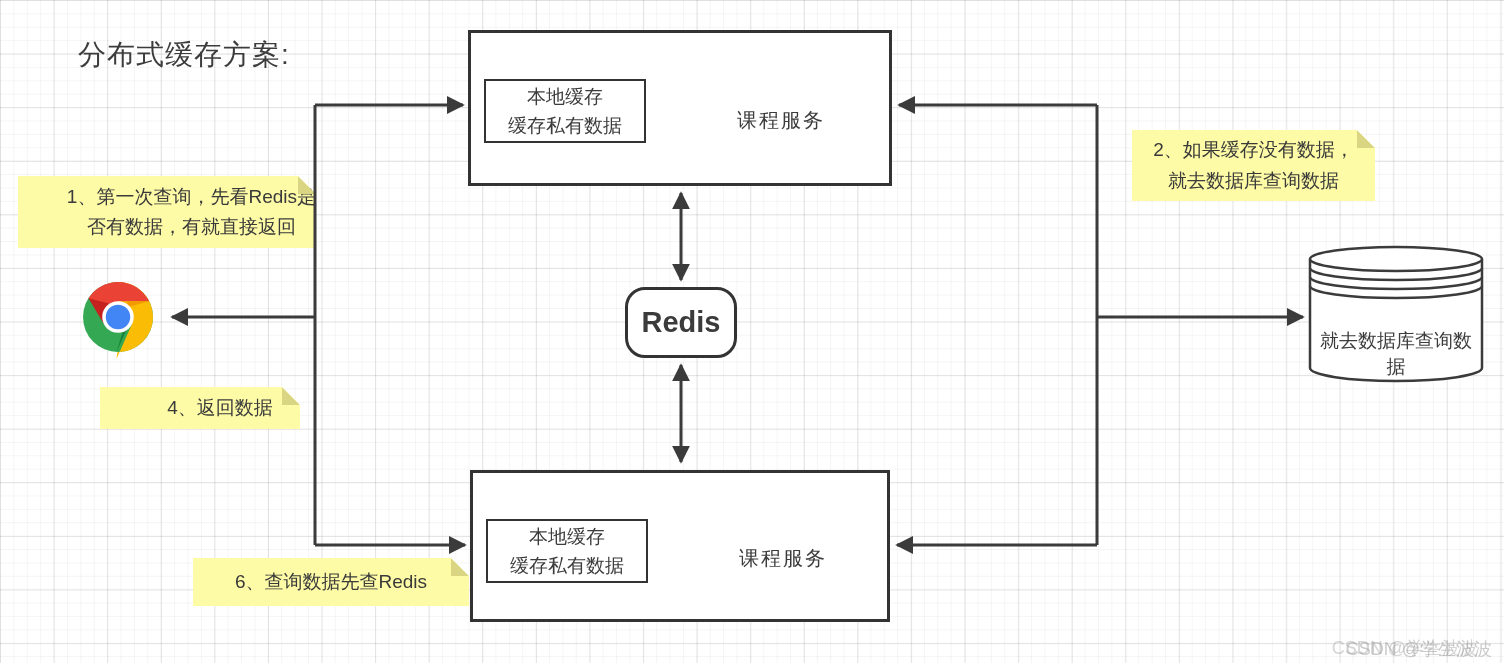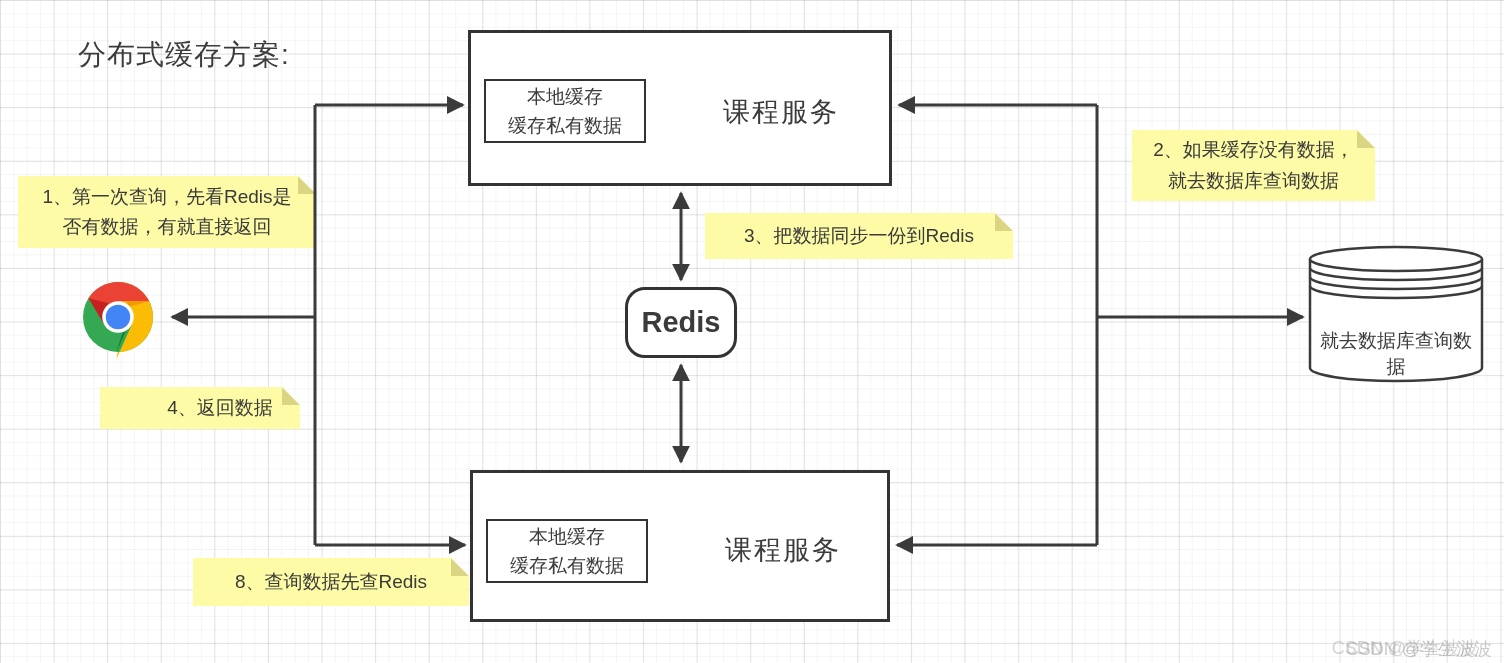--- a/index.html
+++ b/index.html
@@ -14,40 +14,40 @@
       linear-gradient(to right, rgba(0,0,0,0.04) 1px, transparent 1px),
       linear-gradient(to bottom, rgba(0,0,0,0.04) 1px, transparent 1px);
     background-size:53.6px 53.6px, 53.6px 53.6px, 13.4px 13.4px, 13.4px 13.4px;
   }
   .title { position:absolute; left:78px; top:36px; font-size:28px; color:#3c3c3c; letter-spacing:1px; z-index:4; }
   svg.wires { position:absolute; left:0; top:0; z-index:2; }
   .conn { stroke:#3b3b3b; stroke-width:3; fill:none; }
   .cyl { stroke:#3b3b3b; stroke-width:2.5; }
 
   .box { position:absolute; background:#fff; border:3px solid #333; z-index:3;padding-left:16px; }
-  .svc-label { position:absolute; left:200px; top:4px; width:220px; height:100%;
+  .svc-label { position:absolute; left:200px; top:12px; width:220px; height:100%;
     display:flex; align-items:center; justify-content:center;
-    font-size:27px; letter-spacing:2px; color:#3c3c3c; }
+    font-size:20px; letter-spacing:2px; color:#3c3c3c; }
   .cache-box { position:absolute; left:13px; top:46px; width:162px; height:64px;
     border:2.5px solid #333; background:#fff; display:flex; align-items:center; justify-content:center;
     font-size:19px; line-height:1.55; text-align:center; white-space:pre-line; color:#3c3c3c; }
   .redis-box { position:absolute; left:625px; top:287px; width:112px; height:71px;
     background:#fff; border:3px solid #333; border-radius:20px; z-index:3;
     display:flex; align-items:center; justify-content:center;
     font-size:29px; font-weight:bold; color:#3b3b3b; }
   .mysql-label { position:absolute; left:1311px; top:328px; width:170px; text-align:center;
     font-size:19px; color:#3c3c3c; z-index:4; }
 
   .note { position:absolute; background:#fdfba6; z-index:1; color:#3a3a3a;
     display:flex; align-items:center; justify-content:center; text-align:center;
     font-size:19px; line-height:1.6; white-space:pre-line;
     clip-path:polygon(0 0, calc(100% - 18px) 0, 100% 18px, 100% 100%, 0 100%); }
   .note .fold { position:absolute; right:0; top:0; width:18px; height:18px;
     background:#d9d583; clip-path:polygon(0 0, 100% 100%, 0 100%); }
-  #note-1 { left:18px;  top:176px; width:298px; height:72px; }
+  #note-1 { left:18px;  top:176px; width:298px; height:72px;justify-content:flex-end; }
   #note-2 { left:1132px; top:107px; width:243px; height:71px;margin-top:23px; }
   #note-3 { left:705px; top:213px; width:308px; height:46px; }
   #note-4 { left:100px; top:387px; width:200px; height:42px;padding-left:40px; }
   #note-5 { left:193px; top:558px; width:276px; height:48px; }
 
   .chrome { position:absolute; left:76px; top:275px; width:84px; height:84px; z-index:1; }
 
   .watermark { position:absolute; right:12px; bottom:2px; z-index:5; height:24px; width:240px;margin-top:18px; }
   .watermark span { position:absolute; white-space:nowrap; font-size:18px; color:rgba(160,160,160,0.55); }
   .watermark .wm-a { right:0; bottom:0; }
@@ -119,30 +119,26 @@
   <div class="note" id="note-1">
     <span>1、第一次查询，先看Redis是
 否有数据，有就直接返回</span>
     <i class="fold"></i>
   </div>
   <div class="note" id="note-2">
     <span>2、如果缓存没有数据，
 就去数据库查询数据</span>
     <i class="fold"></i>
   </div>
-  <div class="note" id="note-3">
-    <span>3、把数据同步一份到Redis</span>
-    <i class="fold"></i>
-  </div>
   <div class="note" id="note-4">
     <span>4、返回数据</span>
     <i class="fold"></i>
   </div>
   <div class="note" id="note-5">
-    <span>8、查询数据先查Redis</span>
+    <span>6、查询数据先查Redis</span>
     <i class="fold"></i>
   </div>
 
   <div class="watermark">
     <span class="wm-b">CSDN @学生波波</span>
     <span class="wm-a">CSDN @学生波波</span>
   </div>
 
 </div>
 

